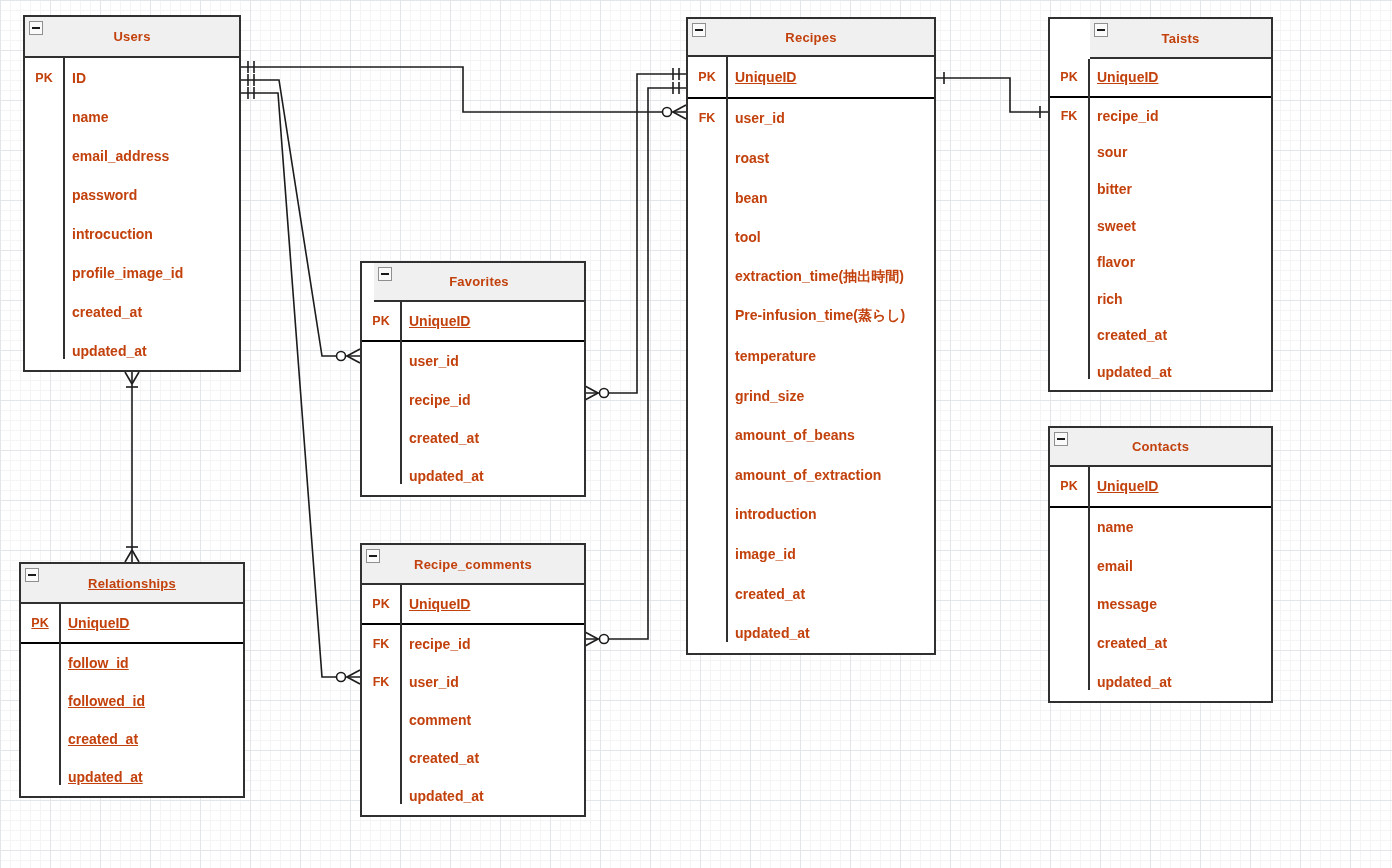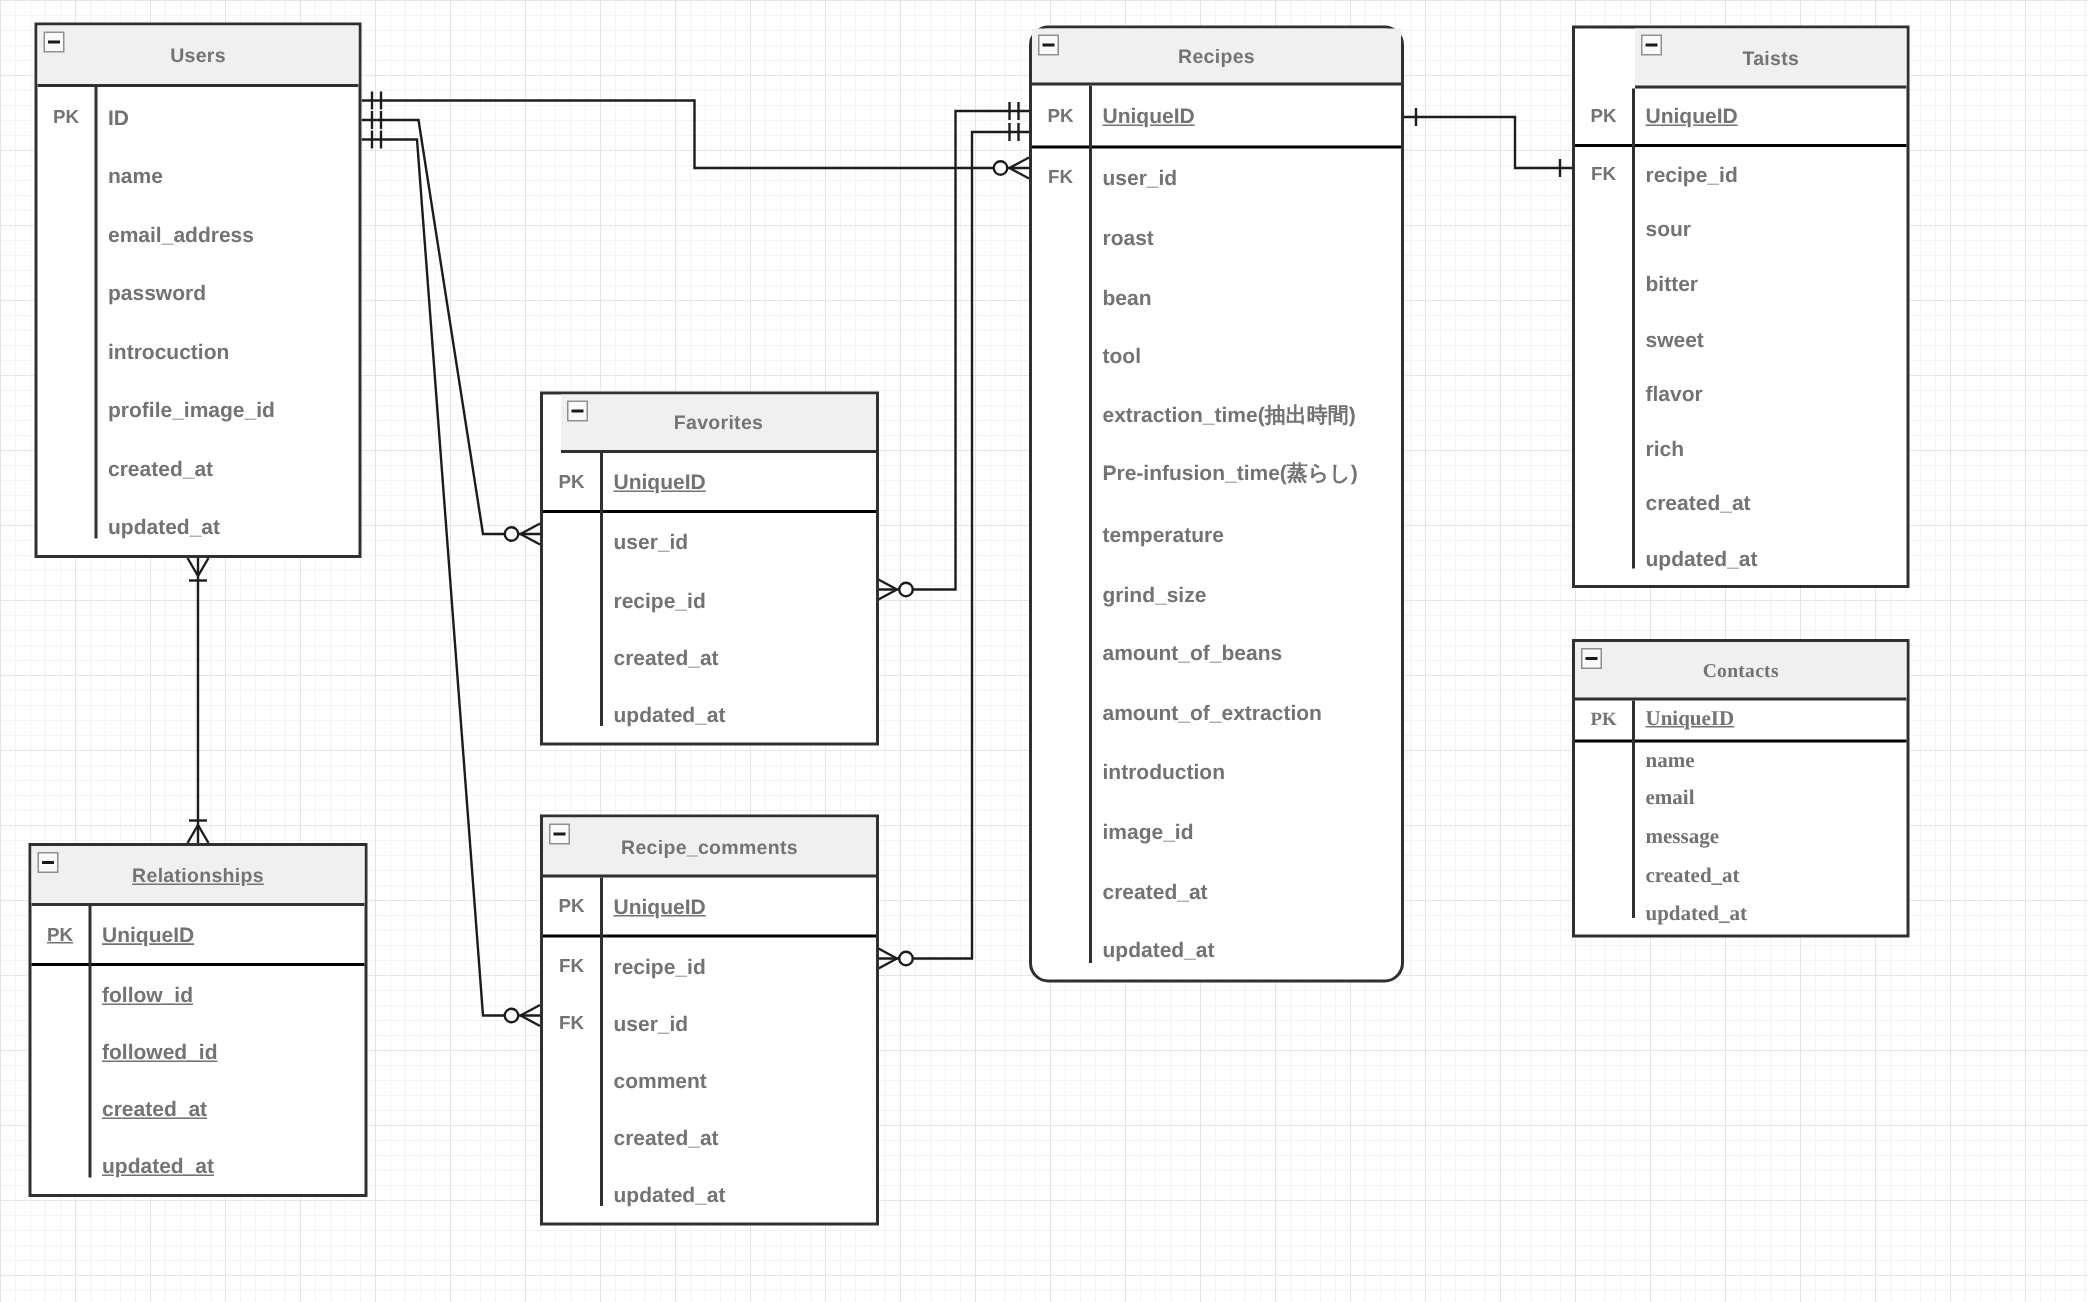--- a/index.html
+++ b/index.html
@@ -8,21 +8,21 @@
     width:1392px;height:868px;
     overflow:hidden;
     background-color:#ffffff;
     background-image:
       linear-gradient(to right, #e2e6e8 1px, transparent 1px),
       linear-gradient(to bottom, #e2e6e8 1px, transparent 1px),
       linear-gradient(to right, #f2f4f5 1px, transparent 1px),
       linear-gradient(to bottom, #f2f4f5 1px, transparent 1px);
     background-size:50px 50px, 50px 50px, 10px 10px, 10px 10px;
     font-family:"Liberation Sans", sans-serif;
-    color:#737373;
+    color:#c2410c;
   }
   .table-card{
     position:absolute;
     box-sizing:border-box;
     background:#ffffff;
     border:2px solid #303030;
     display:flex;
     flex-direction:column;
   }
   .table-header{
@@ -310,21 +310,21 @@
         <div class="table-row">
     <span class="key-cell"></span>
     <span class="name-cell">created_at</span>
   </div>
         <div class="table-row">
     <span class="key-cell"></span>
     <span class="name-cell">updated_at</span>
   </div>
       </div>
   </div>
-    <div class="table-card" style="left: 686px; top: 17px; width: 250px; height: 638px; border-radius: 13px;">
+    <div class="table-card" style="left: 686px; top: 17px; width: 250px; height: 638px;">
     <div class="table-header" style="height: 38px;">
       <span class="collapse-btn">
           <span class="collapse-minus"></span>
         </span>
       <span class="table-title">Recipes</span>
     </div>
     <div class="table-body">
       <div class="pk-divider"></div>
     <div class="table-row pk-sep">
     <span class="key-cell">PK</span>
@@ -428,21 +428,21 @@
         <div class="table-row">
     <span class="key-cell"></span>
     <span class="name-cell">created_at</span>
   </div>
         <div class="table-row">
     <span class="key-cell"></span>
     <span class="name-cell">updated_at</span>
   </div>
       </div>
   </div>
-    <div class="table-card" style="left: 1048px; top: 426px; width: 225px; height: 199px; font-family: Liberation Serif, serif;">
+    <div class="table-card" style="left: 1048px; top: 426px; width: 225px; height: 277px;">
     <div class="table-header" style="height: 39px;">
       <span class="collapse-btn">
           <span class="collapse-minus"></span>
         </span>
       <span class="table-title">Contacts</span>
     </div>
     <div class="table-body">
       <div class="pk-divider"></div>
     <div class="table-row pk-sep">
     <span class="key-cell">PK</span>

